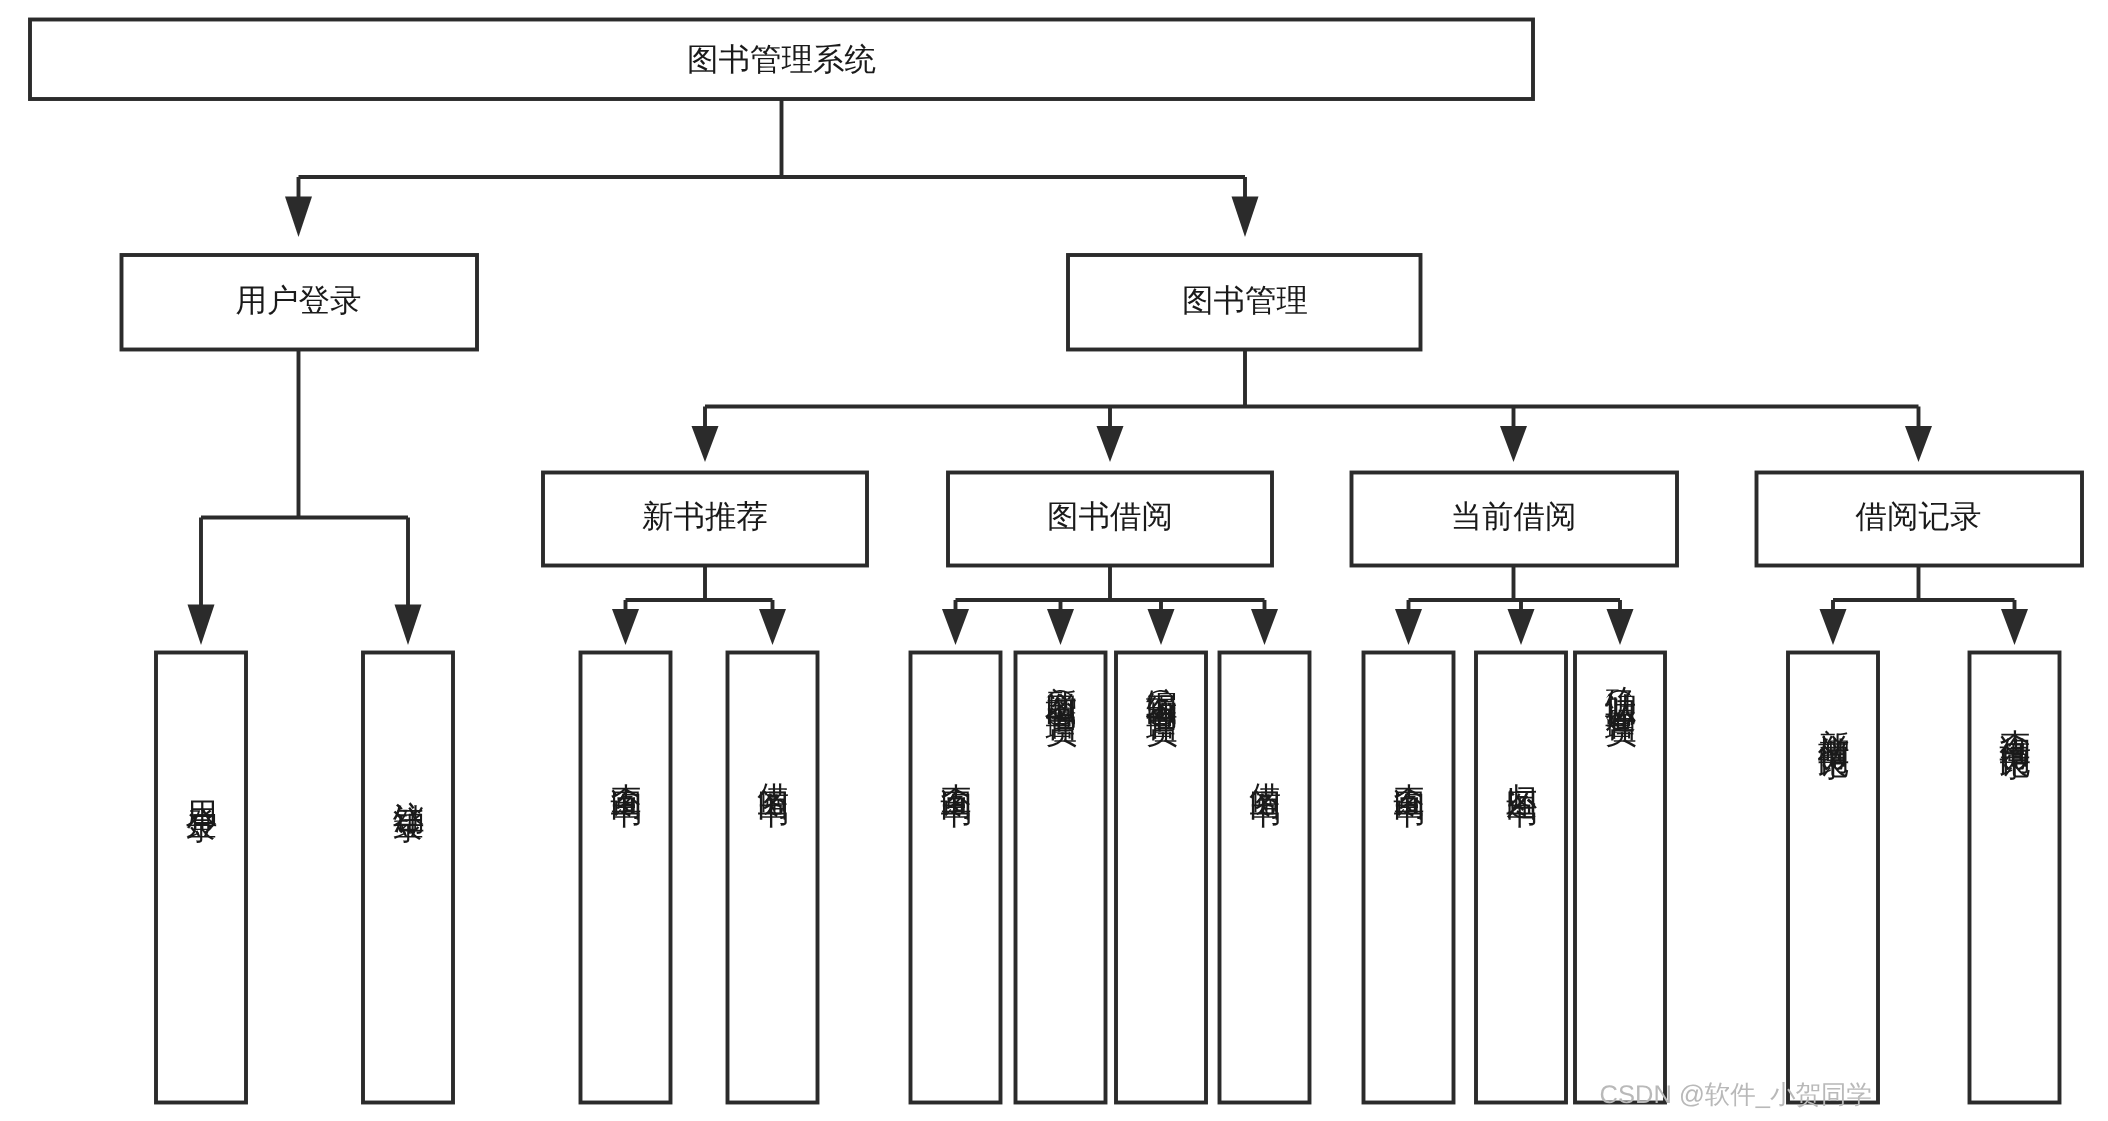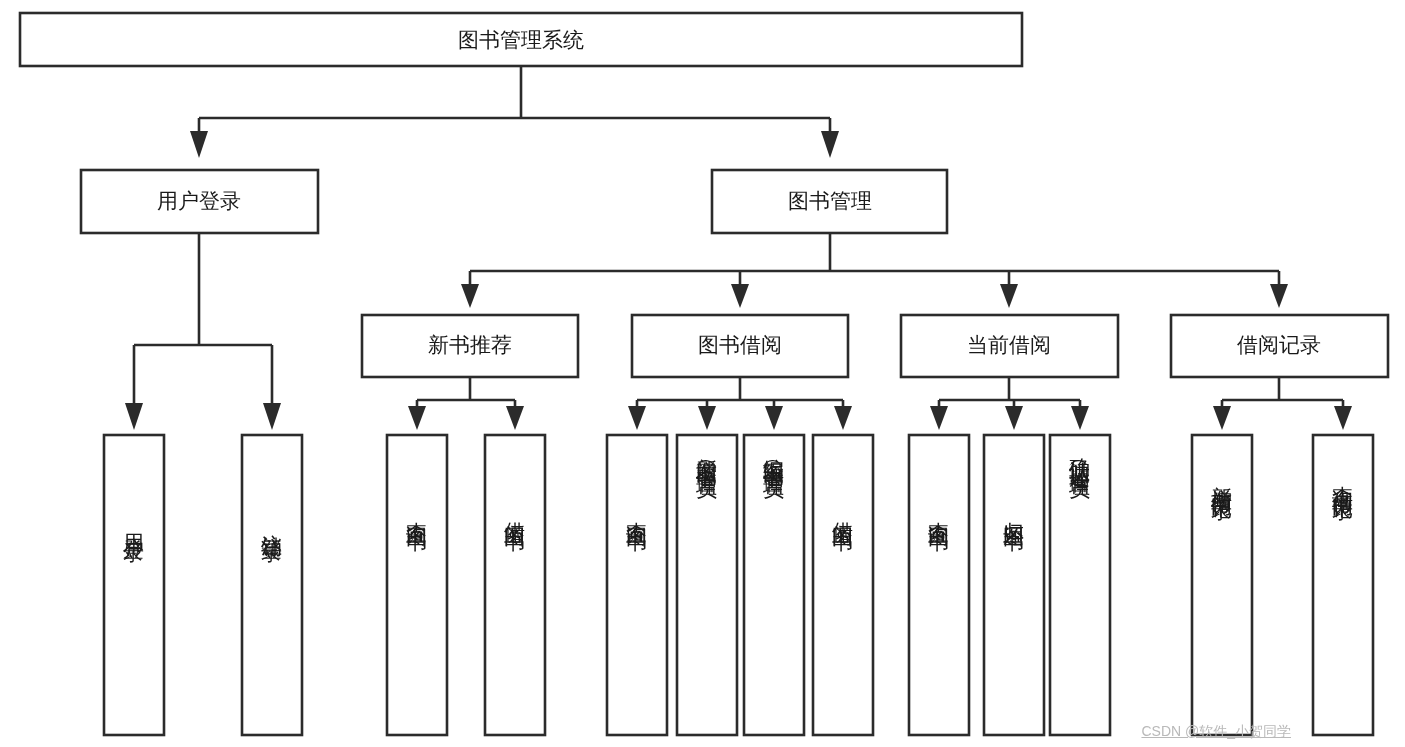--- a/index.html
+++ b/index.html
@@ -11,21 +11,20 @@
     width: 1405px;
     height: 747px;
     font-family: "Liberation Sans", "DejaVu Sans", sans-serif;
     overflow: hidden;
     position: relative;
   }
   #diagram-root {
     position: relative;
     width: 1271px;
     height: 747px;
-    padding-left: 24px;
   }
   svg.diagram {
     position: absolute;
     left: 0;
     top: 0;
     width: 1405px;
     height: 747px;
     display: block;
   }
   .node-box {
@@ -62,28 +61,27 @@
     text-orientation: upright;
     font-family: "Liberation Sans", "DejaVu Sans", sans-serif;
     font-size: 21px;
     line-height: 1;
     color: #1a1a1a;
     letter-spacing: 3px;
     white-space: nowrap;
   }
   .watermark {
     position: absolute;
-    right: 4px;
+    right: 23px;
     bottom: 6px;
     font-family: "Liberation Sans", "DejaVu Sans", sans-serif;
-    font-size: 14px;
+    font-size: 17px;
     color: #b9b9b9;
     white-space: nowrap;
     user-select: none;
-    text-decoration: underline;
   }
 </style>
 </head>
 <body>
 
 <div id="diagram-root">
 
   <svg class="diagram" viewBox="0 0 1405 747">
 
     <g>

